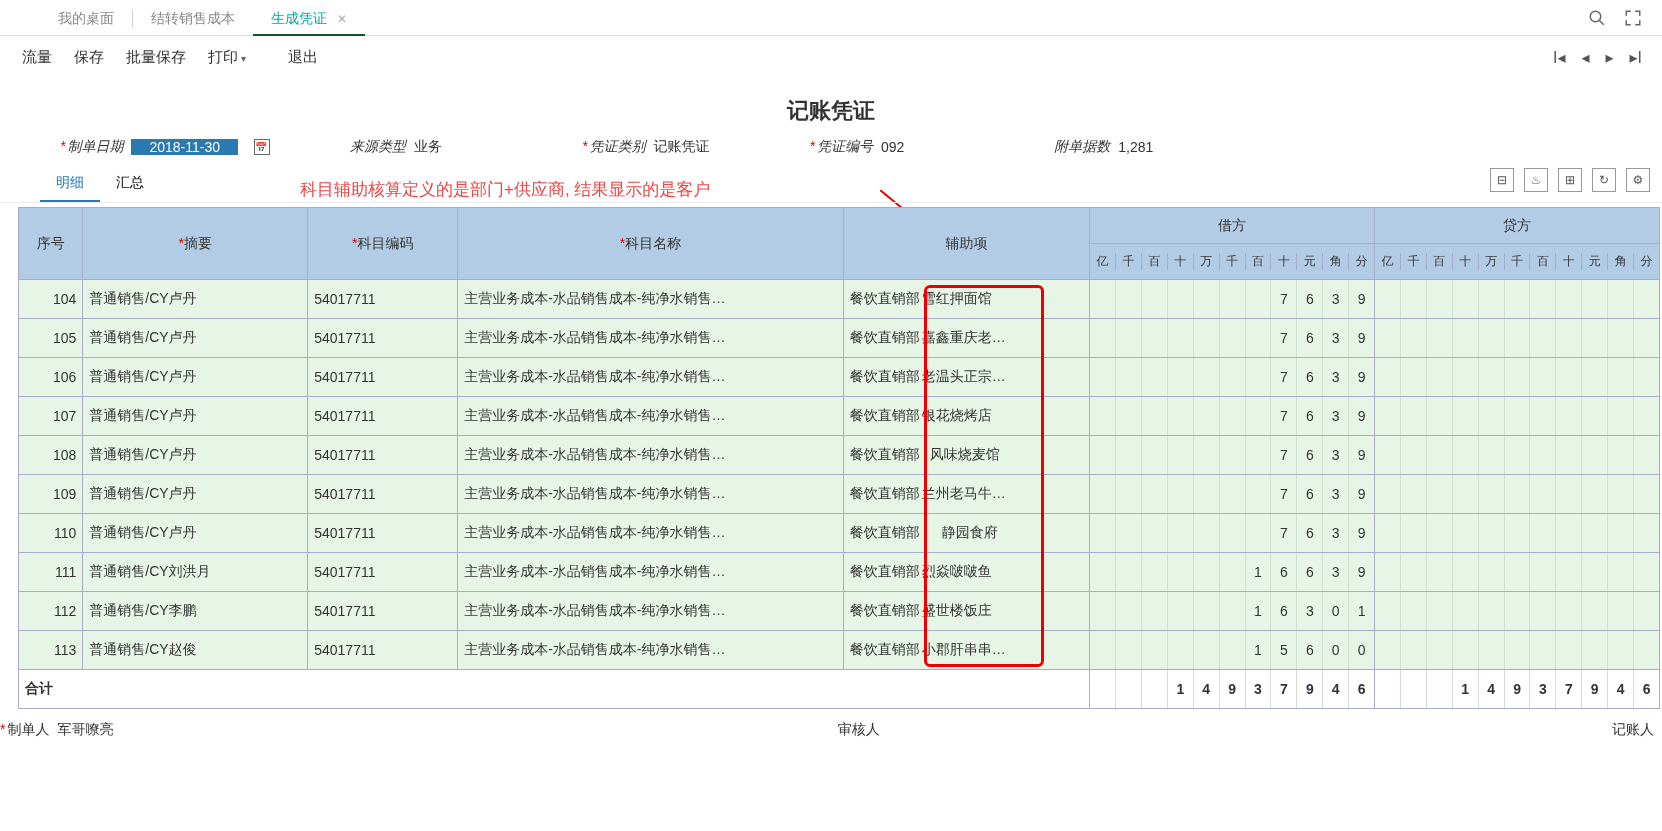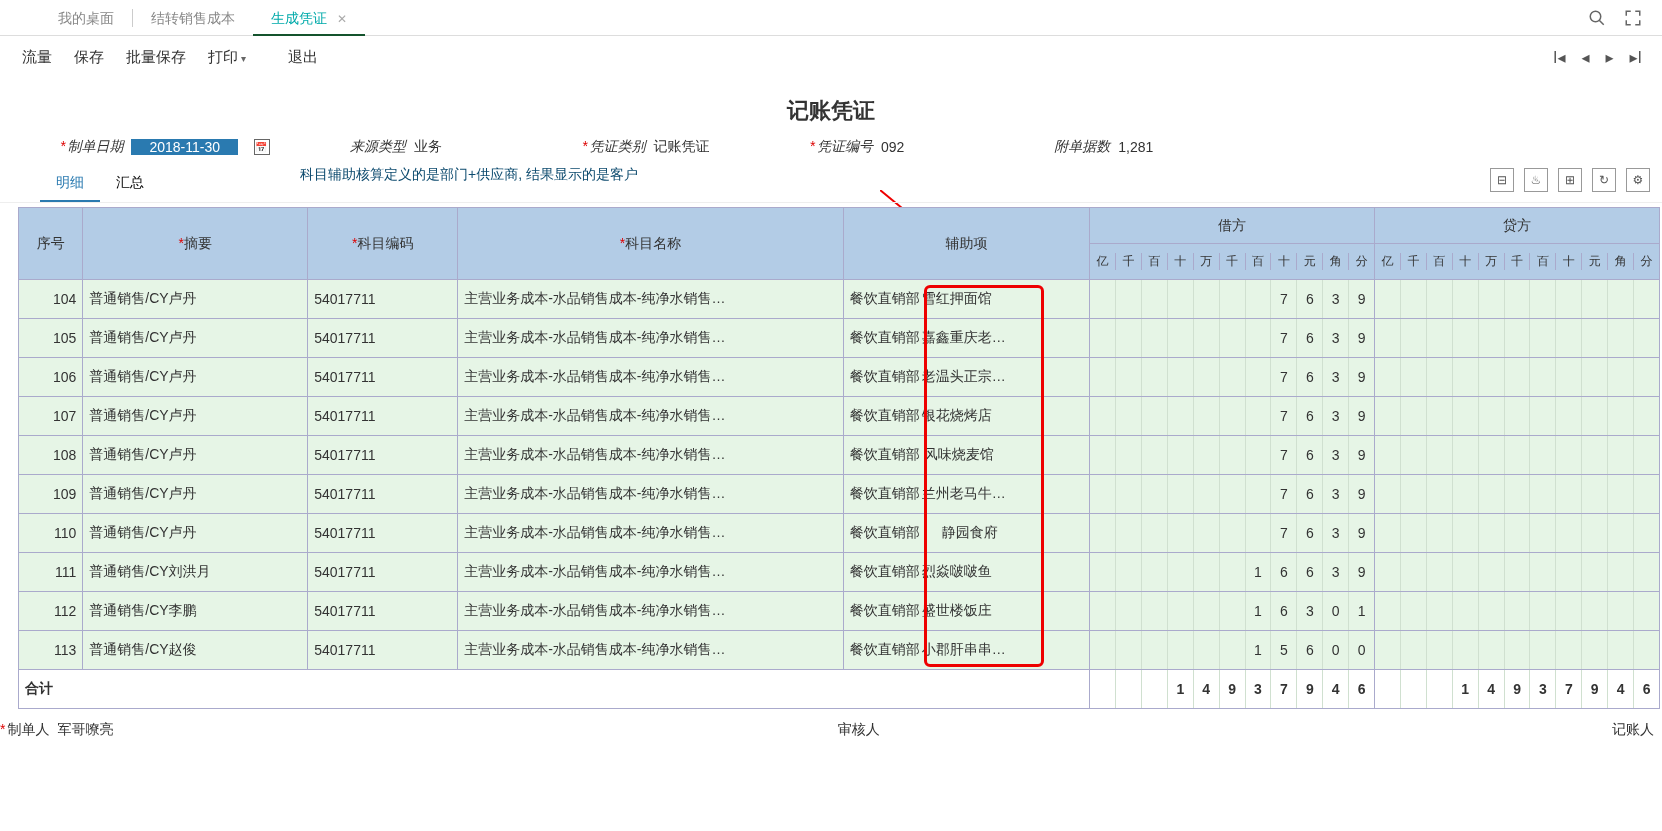--- a/index.html
+++ b/index.html
@@ -27,21 +27,21 @@
 
 .form-row { display: flex; align-items: center; padding: 0 40px 10px 60px; gap: 40px; font-size: 14px; }
 .form-field { display: flex; align-items: center; gap: 8px; }
 .form-label { color: #333; font-style: italic; }
 .required::before { content: "*"; color: #d00; margin-right: 2px; }
 .form-value { color: #333; }
 .date-highlight { background: #2a7ab0; color: #fff; padding: 0 18px; }
 .date-icon { margin-left: 8px; width: 16px; height: 16px; border: 1px solid #666; display: inline-flex; align-items: center; justify-content: center; font-size: 10px; }
 
 
-.annotation-text { color: #0c4a6e; font-size: 14px; position: absolute; left: 300px; top: 166px; white-space: nowrap; }
+.annotation-text { color: #ef4444; font-size: 17px; position: absolute; left: 300px; top: 178px; white-space: nowrap; }
 .annotation-arrow { position: absolute; pointer-events: none; }
 
 
 .sub-tabs { display: flex; padding-left: 40px; border-bottom: 1px solid #eee; position: relative; }
 .sub-tab { padding: 8px 16px; color: #000000; cursor: pointer; }
 .sub-tab.active { color: #2a7ab0; border-bottom: 2px solid #2a7ab0; }
 .sub-tab-icons { position: absolute; right: 12px; top: 2px; display: flex; gap: 10px; }
 .tool-icon { width: 24px; height: 24px; border: 1px solid #999; display: inline-flex; align-items: center; justify-content: center; font-size: 12px; cursor: pointer; color: #555; }
 
 
@@ -361,21 +361,21 @@
               <span></span>
               <span></span>
             </div>
           </td>
         </tr>
         <tr>
           <td class="num">108</td>
           <td>普通销售/CY卢丹</td>
           <td>54017711</td>
           <td>主营业务成本-水品销售成本-纯净水销售…</td>
-          <td><span>餐饮直销部</span><span style="margin-left: 4px;">风味烧麦馆</span></td>
+          <td><span>餐饮直销部</span><span style="margin-left: 10px;">风味烧麦馆</span></td>
           <td class="money">
             <div class="digit-cells">
               <span></span>
               <span></span>
               <span></span>
               <span></span>
               <span></span>
               <span></span>
               <span></span>
               <span>7</span>

